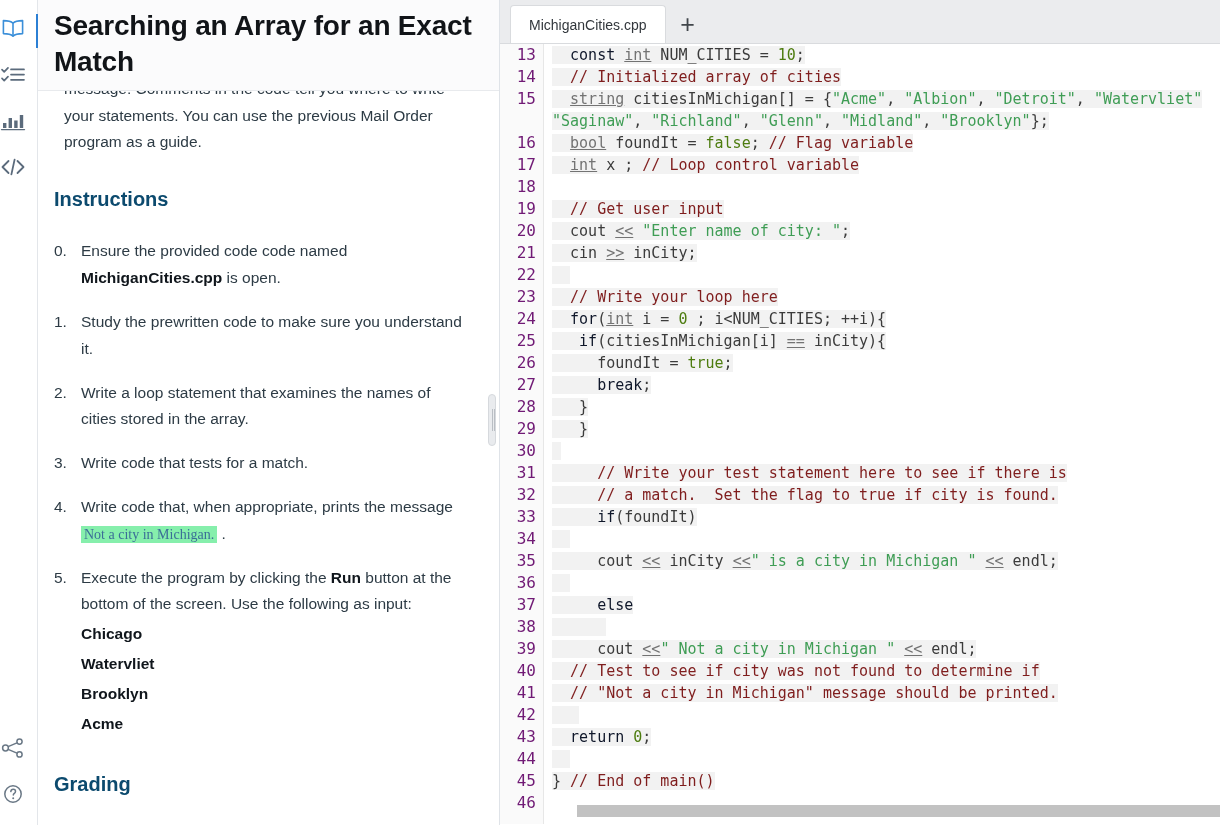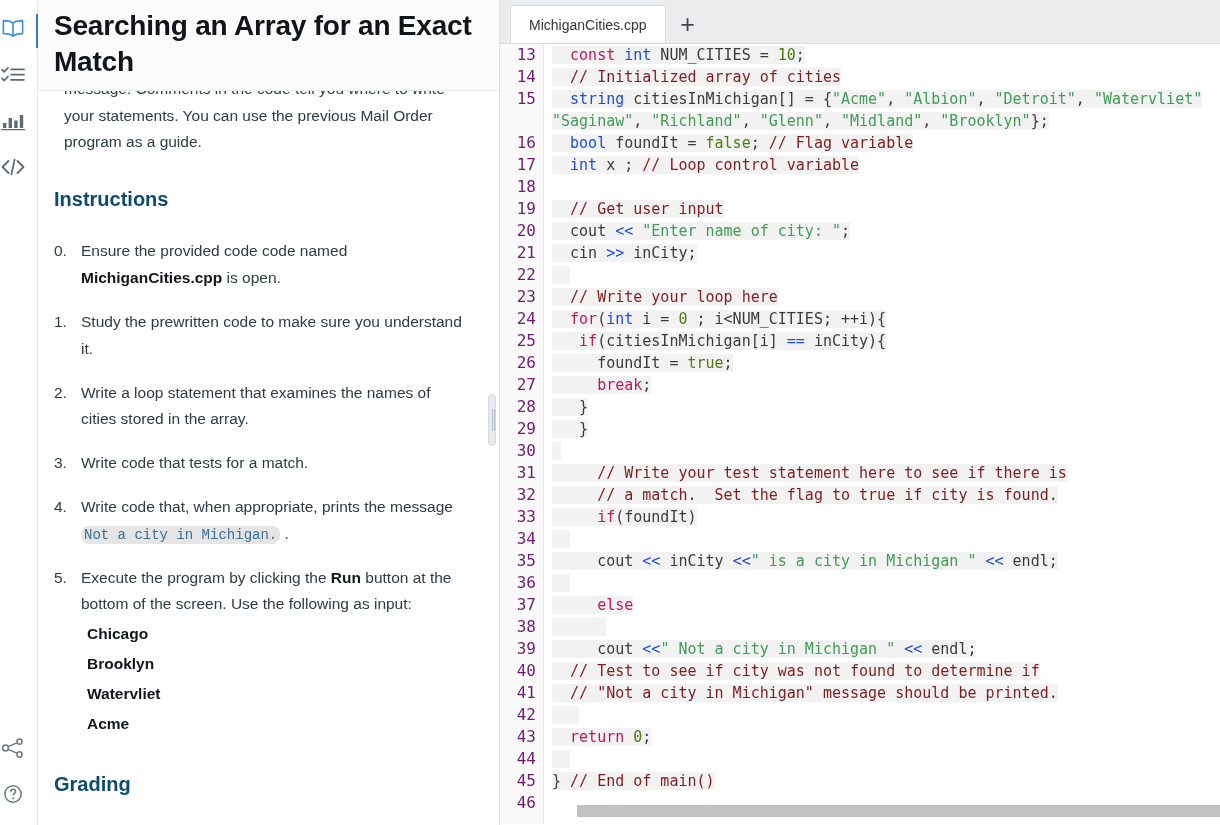--- a/index.html
+++ b/index.html
@@ -118,29 +118,29 @@
   ol.steps > li .num {
     position: absolute;
     left: 0;
     top: 0;
     width: 24px;
     text-align: left;
     color: #2d3b45;
   }
   .bolded { font-weight: bold; color: #10161c; }
   code.inline {
-    font-family: Liberation Mono, monospace;
+    font-family: Liberation Serif, serif;
     font-size: 14px;
-    background: #e5e5e5;
+    background: #86efac;
     color: #3b6e97;
     padding: 1px 3px;
-    border-radius: 8px;
+    border-radius: 0;
     white-space: pre;
   }
-  .input-list { margin: 1px 0 0 6px; }
+  .input-list { margin: 1px 0 0 0; }
   .input-list div {
     font-weight: bold;
     color: #10161c;
     line-height: 1.93;
   }
 
   
   .instr-scrollbar {
     position: absolute;
     right: 2px;
@@ -250,22 +250,22 @@
   .code-line {
     height: 22px;
     line-height: 22px;
     white-space: pre;
     color: #3b3b3b;
   }
   .code-line > span.hl {
     background: #f2f2f2;
     display: inline;
   }
-  .k  { color: #be185d; }   
-  .t  { color: #1d4ed8; }   
+  .k  { color: #0f172a; }   
+  .t  { color: #737373; text-decoration: underline; }   
   .s  { color: #3f9d55; }   
   .c  { color: #7f1d1d; }   
   .n  { color: #4d7c0f; }   
   .pl { color: #3b3b3b; }   
 
   
   .hscroll {
     position: absolute;
     left: 45px; right: 0; bottom: 8px;
     height: 12px;
@@ -374,22 +374,22 @@
       <h2>Instructions</h2>
 
       <ol class="steps" id="steps-list">
           <li><span class="num">0.</span><span><span>Ensure the provided code code named </span><strong class="bolded">MichiganCities.cpp</strong><span> is open.</span></span></li>
           <li><span class="num">1.</span><span><span>Study the prewritten code to make sure you understand it.</span></span></li>
           <li><span class="num">2.</span><span><span>Write a loop statement that examines the names of cities stored in the array.</span></span></li>
           <li><span class="num">3.</span><span><span>Write code that tests for a match.</span></span></li>
           <li><span class="num">4.</span><span><span>Write code that, when appropriate, prints the message </span><code class="inline">Not a city in Michigan.</code><span> .</span></span></li>
           <li><span class="num">5.</span><span><span>Execute the program by clicking the </span><strong class="bolded">Run</strong><span> button at the bottom of the screen. Use the following as input:</span></span><div class="input-list">
               <div>Chicago</div>
+              <div>Watervliet</div>
               <div>Brooklyn</div>
-              <div>Watervliet</div>
               <div>Acme</div>
             </div></li>
         </ol>
 
       <h2>Grading</h2>
 
       <p id="grading-paragraph"></p>
     </div>
 
     <div class="instr-scrollbar">

